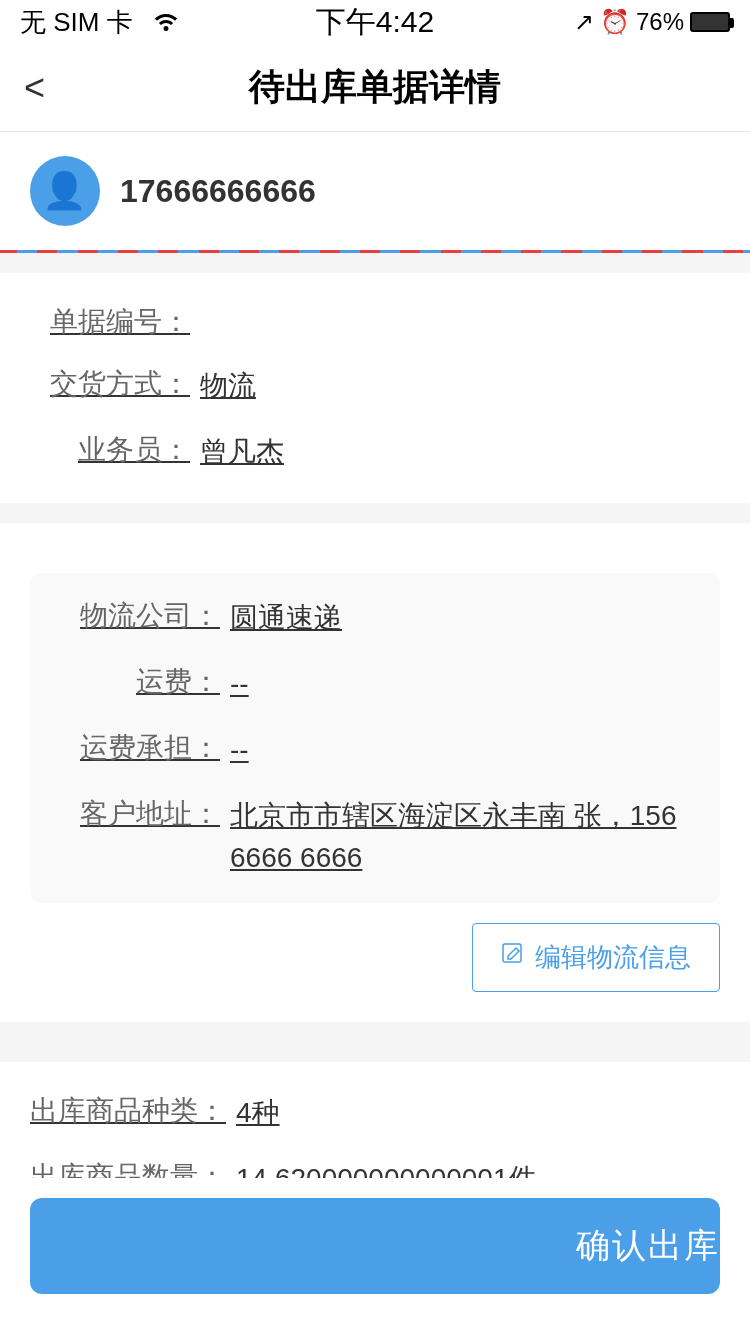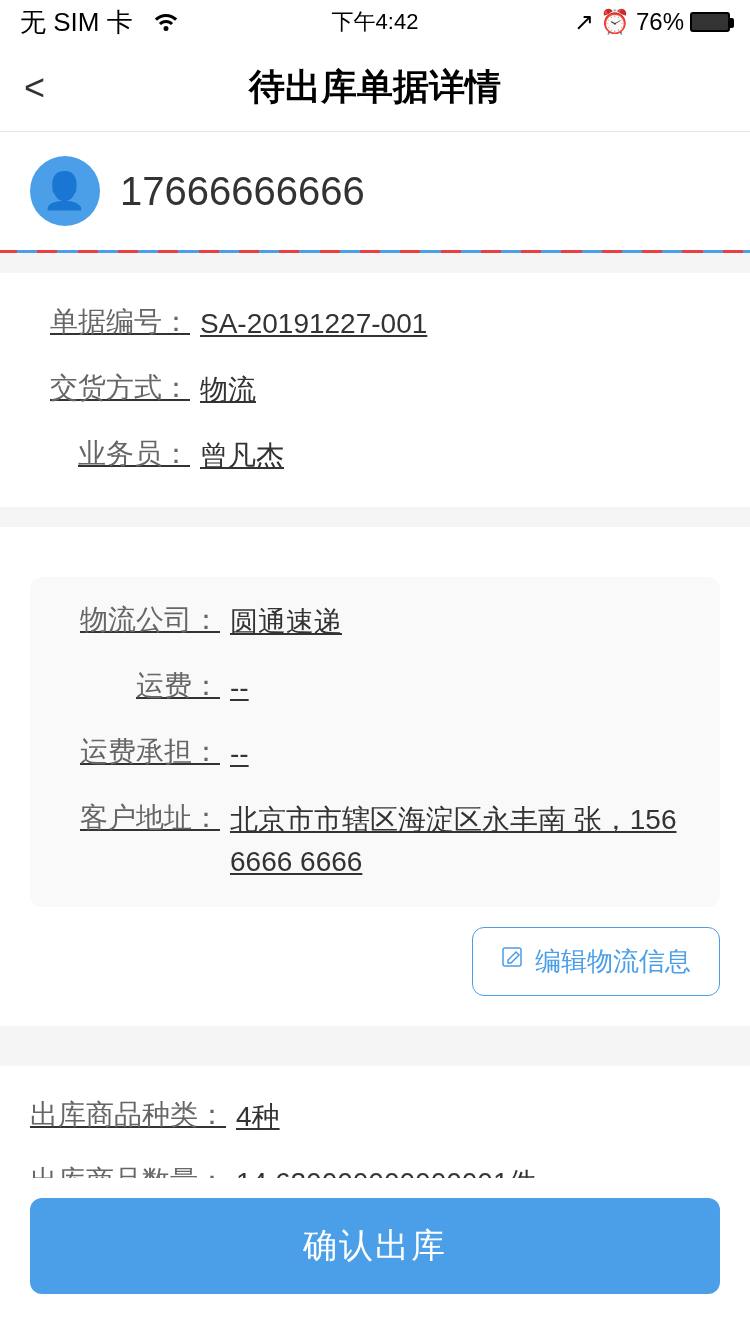--- a/index.html
+++ b/index.html
@@ -24,21 +24,21 @@
       font-size: 24px;
       color: #000;
     }
     .status-left {
       display: flex;
       align-items: center;
       gap: 19px;
       font-size: 26px;
     }
     .status-center {
-      font-size: 22px;
+      font-size: 30px;
       font-weight: 500;
       position: absolute;
       left: 50%;
       transform: translateX(-50%);
     }
     .status-right {
       display: flex;
       align-items: center;
       gap: 6px;
       font-size: 24px;
@@ -101,22 +101,22 @@
       height: 70px;
       background: #4a9fe8;
       border-radius: 50%;
       display: flex;
       align-items: center;
       justify-content: center;
       color: white;
       font-size: 36px;
     }
     .customer-phone {
-      font-size: 40px;
-      font-weight: 400;
+      font-size: 32px;
+      font-weight: 700;
       color: #333;
     }
 
     
     .section {
       background: #fff;
       margin-top: 20px;
       padding: 30px 30px;
     }
 
@@ -175,21 +175,21 @@
     .edit-btn {
       display: flex;
       align-items: center;
       justify-content: flex-end;
       margin-top: 20px;
     }
     .btn-outline {
       border: 1px solid #4a9fe8;
       color: #4a9fe8;
       background: #fff;
-      border-radius: 12px;
+      border-radius: 4px;
       padding: 16px 28px;
       font-size: 26px;
       cursor: pointer;
       display: flex;
       align-items: center;
       gap: 10px;
     }
 
     
     .goods-section {
@@ -218,20 +218,21 @@
       background: #4a9fe8;
       color: #fff;
       border: none;
       border-radius: 12px;
       width: 100%;
       height: 96px;
       font-size: 34px;
       font-weight: 500;
       cursor: pointer;
       letter-spacing: 2px;
+      text-align: right;
     }
 
     .divider {
       height: 20px;
       background: #f5f5f5;
     }
   </style>
 </head>
 <body>
 
@@ -263,21 +264,20 @@
 <div class="customer-header">
   <div class="customer-avatar">
     <span>👤</span>
   </div>
   <span class="customer-phone">17666666666</span>
 </div>
 
 <div class="section">
   <div class="info-row">
     <span class="info-label">单据编号：</span>
-    <span class="info-value">SA-20191227-001</span>
   </div>
   <div class="info-row">
     <span class="info-label">交货方式：</span>
     <span class="info-value">物流</span>
   </div>
   <div class="info-row">
     <span class="info-label">业务员：</span>
     <span class="info-value">曾凡杰</span>
   </div>
 </div>

